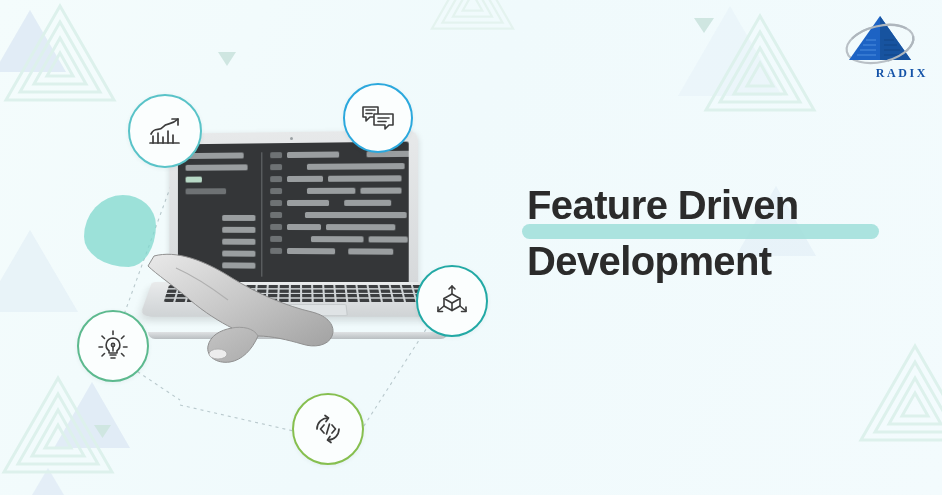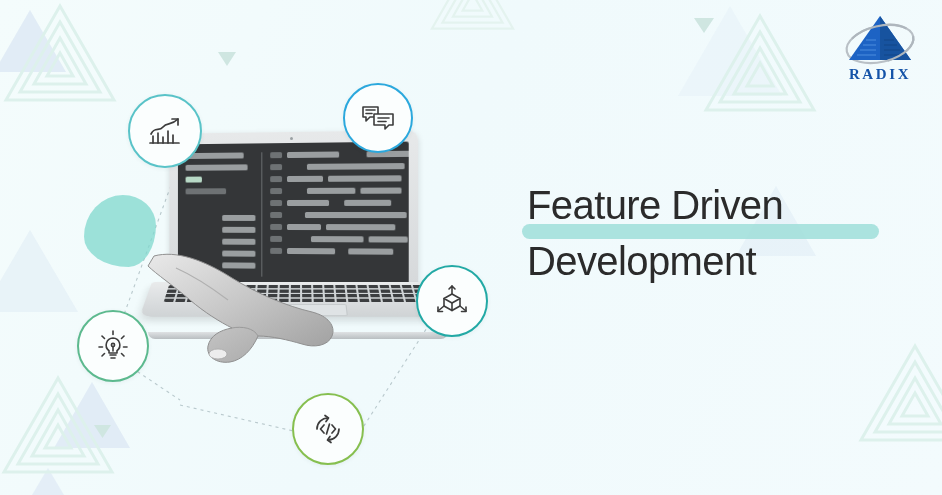--- a/index.html
+++ b/index.html
@@ -20,36 +20,36 @@
     font-size:25.5px;color:#3b3b3b;letter-spacing:.1px;
     font-weight:400;line-height:1.1;white-space:nowrap;
   }
   .hl-wrap{position:relative;margin-top:13px;}
   .hl-mark{
     position:absolute;left:-5px;top:47px;width:357px;height:15px;
     background:#9fded9;border-radius:8px;opacity:.85;
   }
   .headline{
     position:relative;font-size:40px;line-height:56px;color:#2b2b2b;
-    font-weight:400;letter-spacing:-.6px;white-space:nowrap;
+    font-weight:700;letter-spacing:-.6px;white-space:nowrap;
   }
 
   
   .url{
     position:absolute;right:18px;bottom:17px;
     font-size:14.5px;color:#3a3a3a;letter-spacing:.15px;
   }
 
   
   .logo{position:absolute;right:14px;top:12px;width:96px;height:76px;}
   .logo-mark{position:absolute;left:0;top:0;width:96px;height:55px;}
   .logo-word{
-    position:absolute;left:0;top:54px;width:96px;text-align:center;
+    position:absolute;left:0;top:54px;width:96px;text-align:right;
     font-family:"Liberation Serif","DejaVu Serif",serif;
-    font-size:15px;font-weight:700;color:#1453a8;letter-spacing:2.6px;
+    font-size:12px;font-weight:700;color:#1453a8;letter-spacing:2.6px;
   }
 
   
   .stage{position:absolute;left:60px;top:70px;width:450px;height:390px;}
 
   .blob{
     position:absolute;left:24px;top:125px;width:72px;height:72px;
     background:#7fd8ce;border-radius:54% 46% 38% 62% / 58% 42% 58% 42%;
     opacity:.75;
   }

